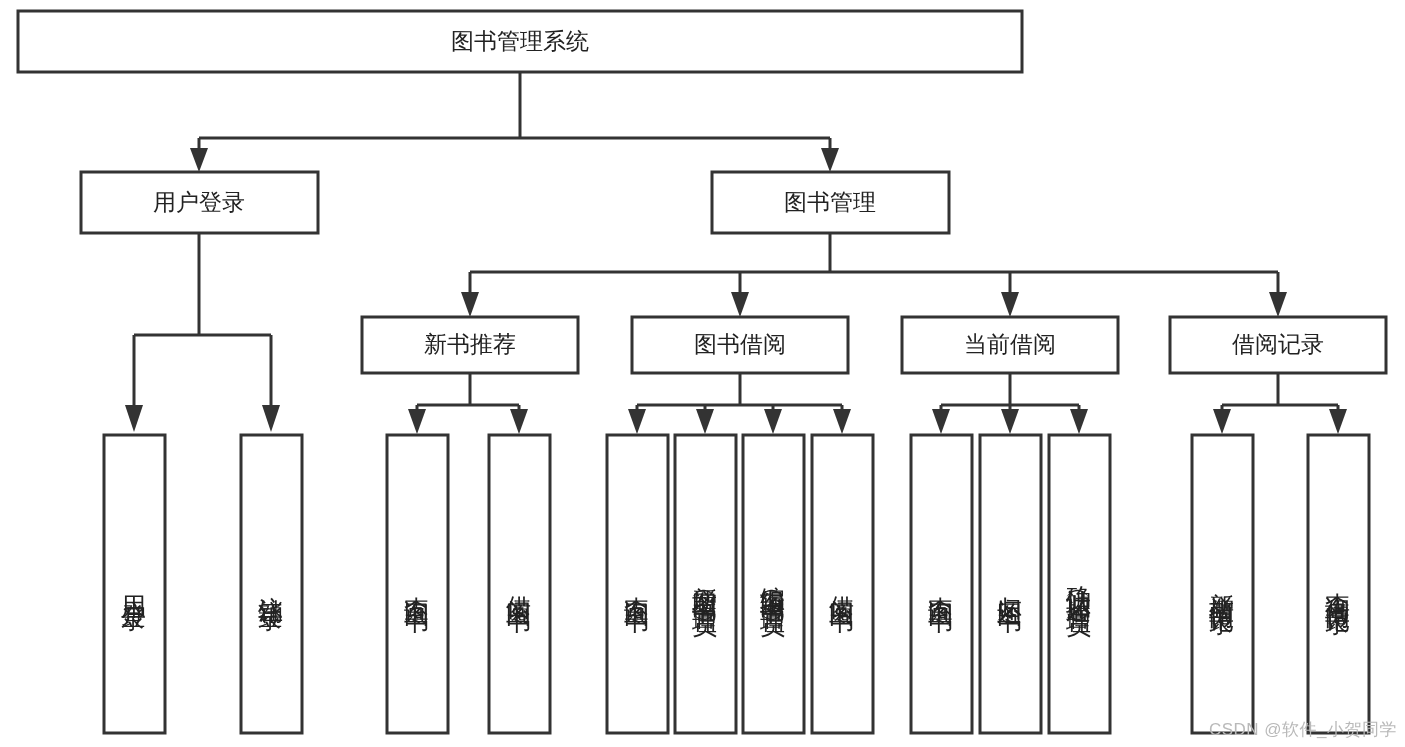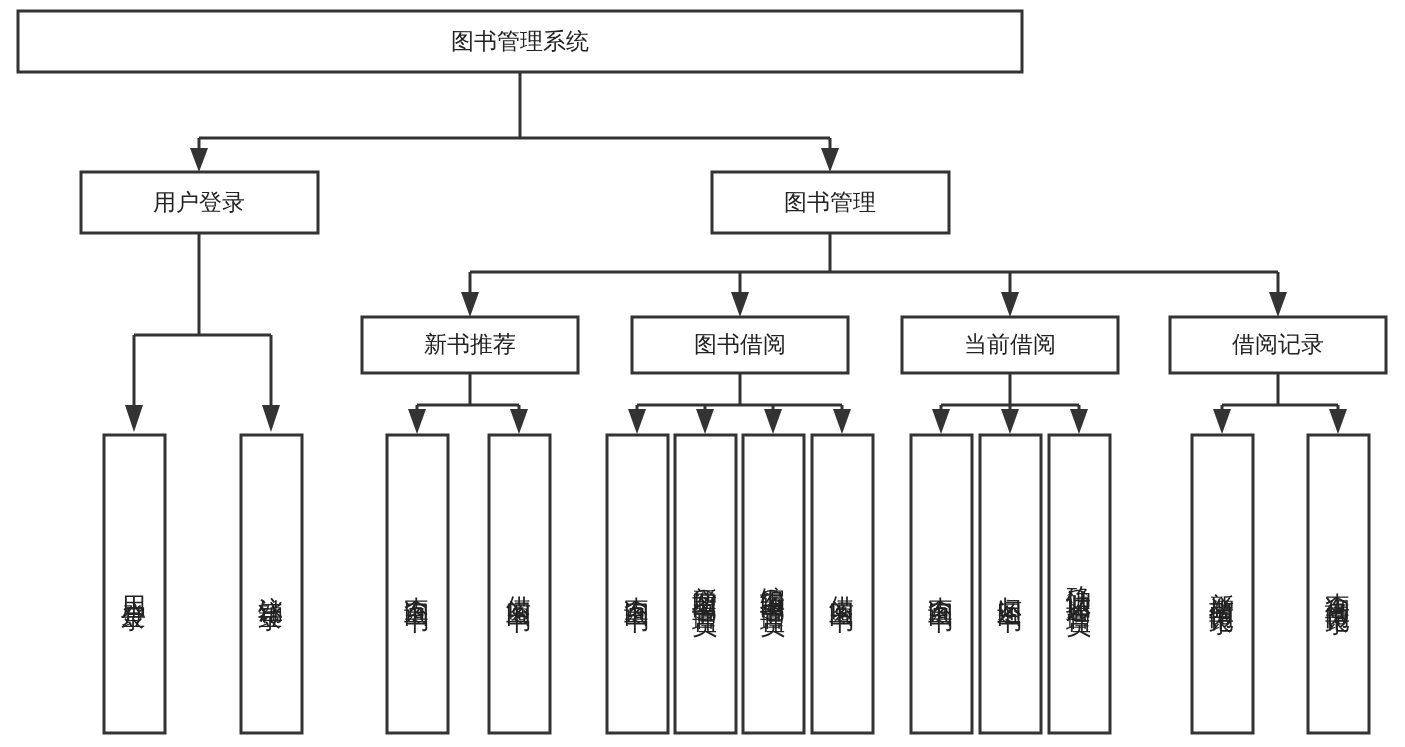--- a/index.html
+++ b/index.html
@@ -234,14 +234,15 @@
       <text class="leaf-label" x="1222" y="584">新增借阅记录</text>
     </g>
 
     <g>
       <rect class="node-box" x="1308" y="435" width="61" height="298"></rect>
       <text class="leaf-label" x="1338" y="584">查询借阅记录</text>
     </g>
 
   </svg>
 
+  <div class="watermark">CSDN @软件_小贺同学</div>
 
 </div>
 
 </body></html>

